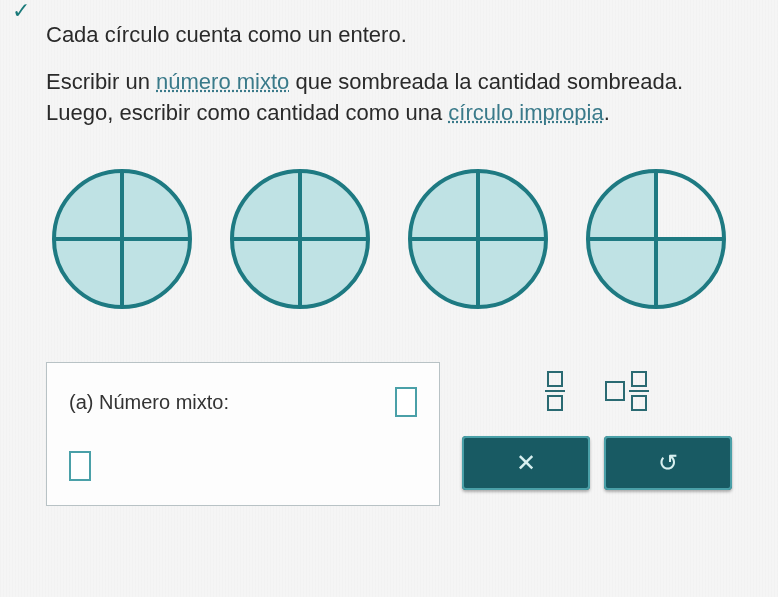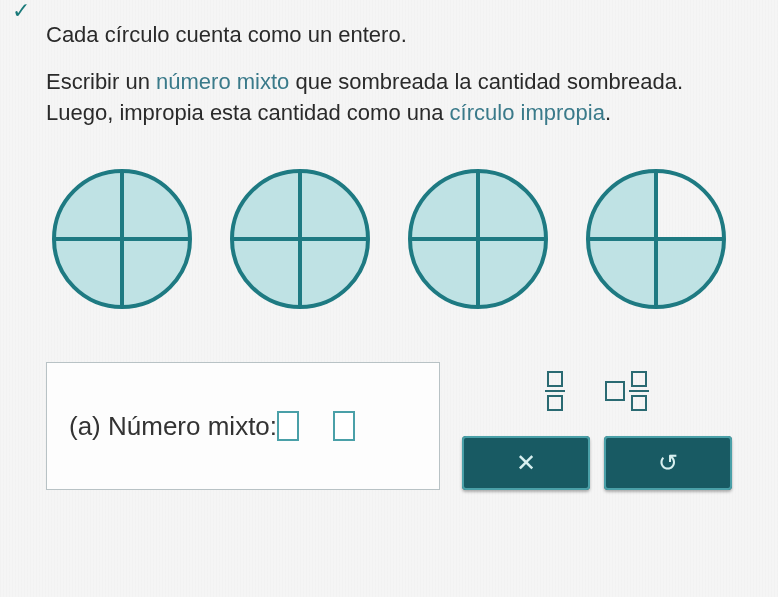--- a/index.html
+++ b/index.html
@@ -25,43 +25,44 @@
   font-size: 22px;
 }
 .instruction {
   font-size: 22px;
   color: #2a2a2a;
   line-height: 1.4;
   margin-bottom: 16px;
 }
 .instruction .link {
   color: #3a7a8a;
+  text-decoration: underline;
   text-decoration-style: dotted;
 }
 .circles {
   display: flex;
   justify-content: center;
   gap: 28px;
   margin: 36px 0 48px 0;
 }
 .circle-svg { display: block; }
 .bottom {
   display: flex;
   gap: 22px;
   align-items: stretch;
 }
 .answer-box {
   flex: 1;
   border: 1px solid #b8c2c5;
   background: #fdfdfd;
   padding: 24px 22px;
-  font-size: 26px;
+  font-size: 20px;
   color: #333;
   display: flex;
-  flex-direction: row;
+  flex-direction: column;
   gap: 34px;
 }
 .answer-row {
   display: flex;
   align-items: center;
   justify-content: space-between;
 }
 .answer-input {
   width: 22px;
   height: 30px;
@@ -114,21 +115,21 @@
 <body>
 
 <span class="checkmark">✓</span>
 
 <div class="page">
 
   <p class="instruction">Cada círculo cuenta como un entero.</p>
 
   <p class="instruction">
     <span>Escribir un </span><span class="link">número mixto</span><span> que sombreada la cantidad sombreada.</span><br>
-    <span>Luego, impropia esta cantidad como una </span><span class="link">círculo impropia</span><span>.</span>
+    <span>Luego, escribir como cantidad como una </span><span class="link">círculo impropia</span><span>.</span>
   </p>
 
   <div class="circles" id="circles">
       <svg width="150" height="150" class="circle-svg">
         <path d="M 75 75 L 7 75.00000000000001 A 68 68 0 0 1 74.99999999999999 7 Z" fill="#bfe2e4" stroke="none"></path>
         <path d="M 75 75 L 75 143 A 68 68 0 0 1 7 75.00000000000001 Z" fill="#bfe2e4" stroke="none"></path>
         <path d="M 75 75 L 143 75 A 68 68 0 0 1 75 143 Z" fill="#bfe2e4" stroke="none"></path>
         <path d="M 75 75 L 75 7 A 68 68 0 0 1 143 75 Z" fill="#bfe2e4" stroke="none"></path>
         <circle cx="75" cy="75" r="68" fill="none" stroke="#1e7a82" stroke-width="4"></circle>
         <line x1="7" y1="75" x2="143" y2="75" stroke="#1e7a82" stroke-width="4"></line>

